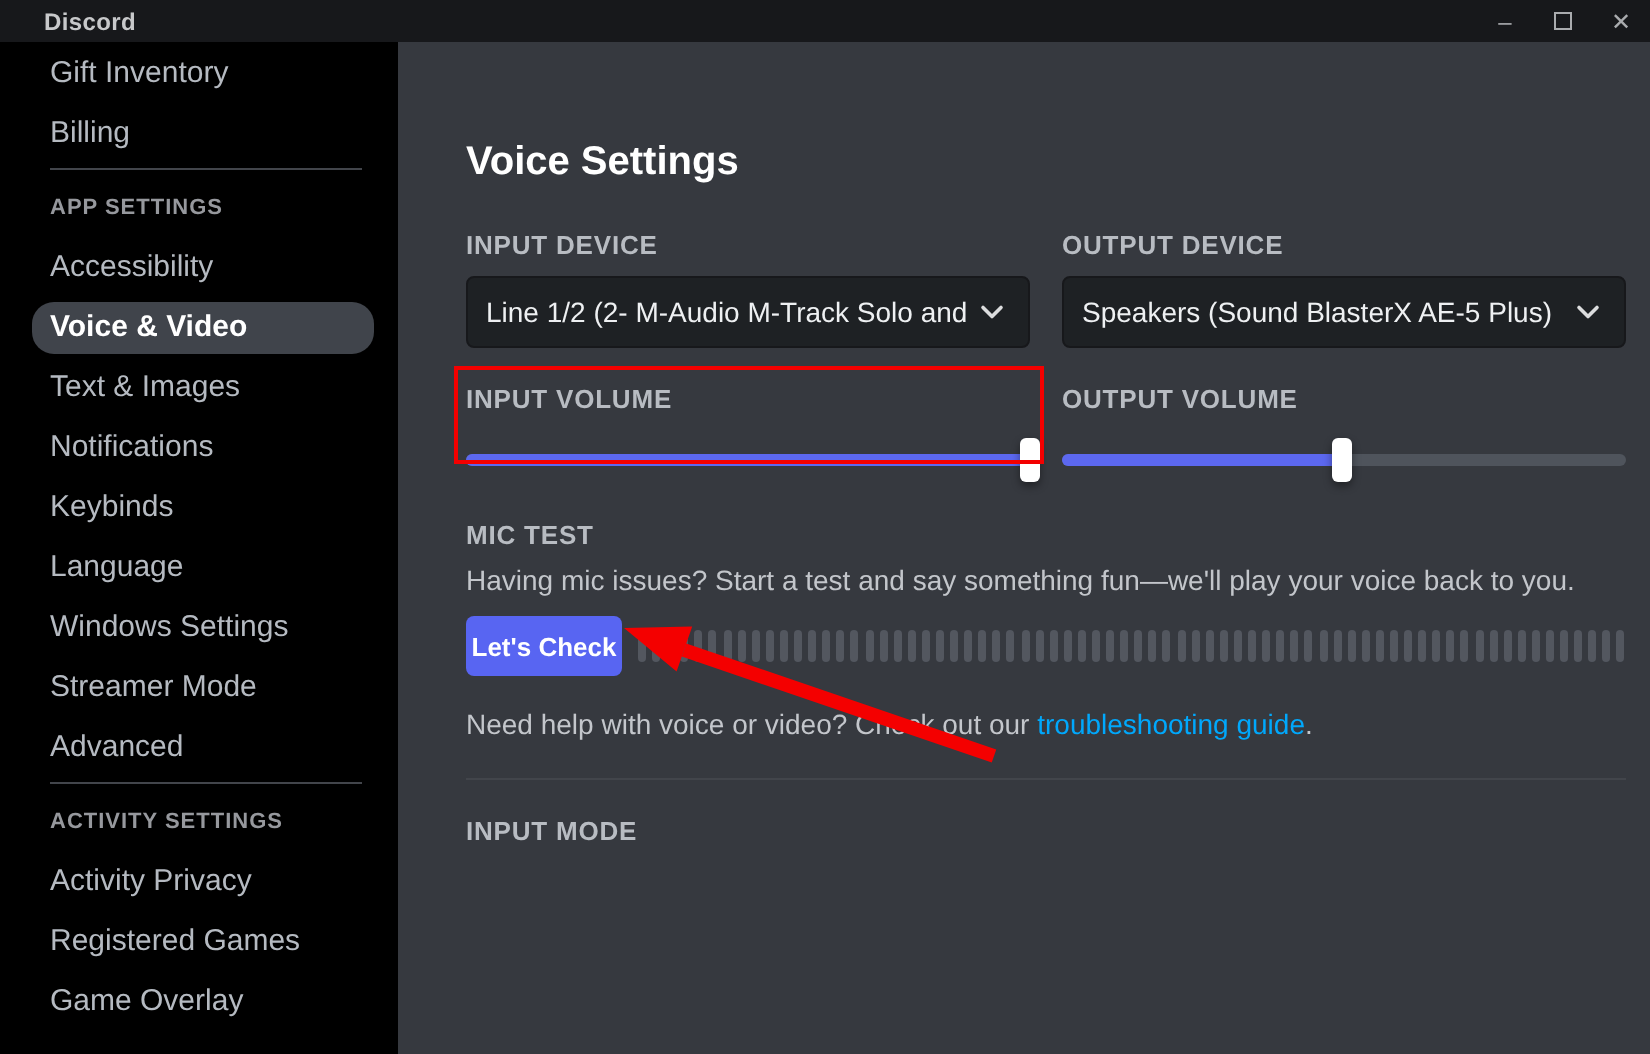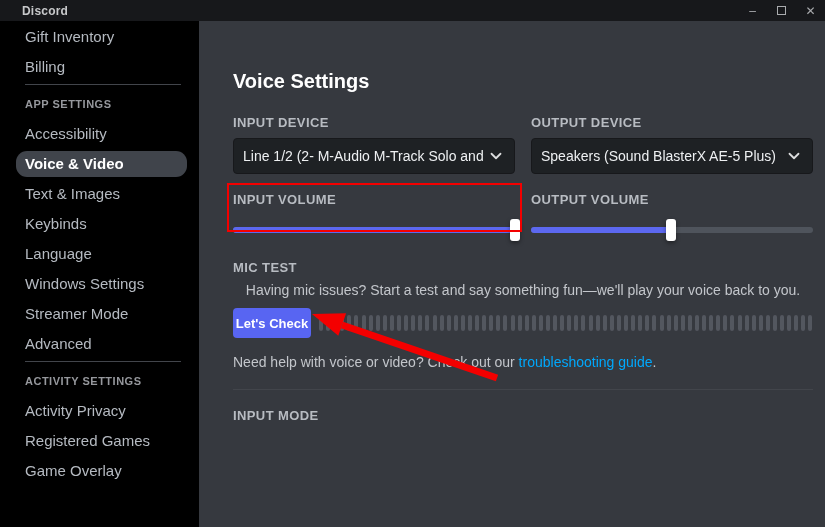--- a/index.html
+++ b/index.html
@@ -63,21 +63,21 @@
     height:30px; display:flex; align-items:center; cursor:pointer;
   }
   .slider-track { position:relative; width:100%; height:6px; border-radius:3px; background:#4f545c; }
   .slider-fill { position:absolute; left:0; top:0; height:100%; border-radius:3px; background:var(--slider-fill); }
   .slider-thumb {
     position:absolute; right:-5px; top:50%; transform:translateY(-50%);
     width:10px; height:22px; background:#ffffff; border-radius:3px;
     box-shadow:0 2px 4px rgba(0,0,0,.4);
   }
   .mic-test { margin-top:15px; }
-  .mic-desc { font-size:14px; color:#c3c6cb; margin-top:6px; line-height:18px;text-align:center; }
+  .mic-desc { font-size:14px; color:#c3c6cb; margin-top:6px; line-height:18px; }
   .mic-row { display:flex; align-items:center; margin-top:9px; height:30px; }
   .check-btn {
     width:78px; height:30px; flex:0 0 78px; border:none; border-radius:4px;
     background:var(--accent); color:#ffffff; font-family:inherit;
     font-size:13px; font-weight:700; cursor:pointer; margin-right:8px;
   }
   .meter { flex:1; display:flex; justify-content:space-between; align-items:center; height:30px; }
   .meter-bar { width:4px; height:16px; border-radius:2px; background:#53575f; }
   .help-text { font-size:14px; color:#c3c6cb; margin-top:15px; line-height:18px; }
   .help-text a { color:var(--link); text-decoration:none; cursor:pointer;text-align:center; }
@@ -127,20 +127,21 @@
 
 <div class="content">
   <nav class="sidebar" id="sidebar">
       <div class="side-item">Gift Inventory</div>
       <div class="side-item">Billing</div>
       <div class="side-divider"></div>
       <div class="side-header">APP SETTINGS</div>
       <div class="side-item">Accessibility</div>
       <div class="side-item selected">Voice &amp; Video</div>
       <div class="side-item">Text &amp; Images</div>
+      <div class="side-item">Notifications</div>
       <div class="side-item">Keybinds</div>
       <div class="side-item">Language</div>
       <div class="side-item">Windows Settings</div>
       <div class="side-item">Streamer Mode</div>
       <div class="side-item">Advanced</div>
       <div class="side-divider"></div>
       <div class="side-header">ACTIVITY SETTINGS</div>
       <div class="side-item">Activity Privacy</div>
       <div class="side-item">Registered Games</div>
       <div class="side-item">Game Overlay</div>

